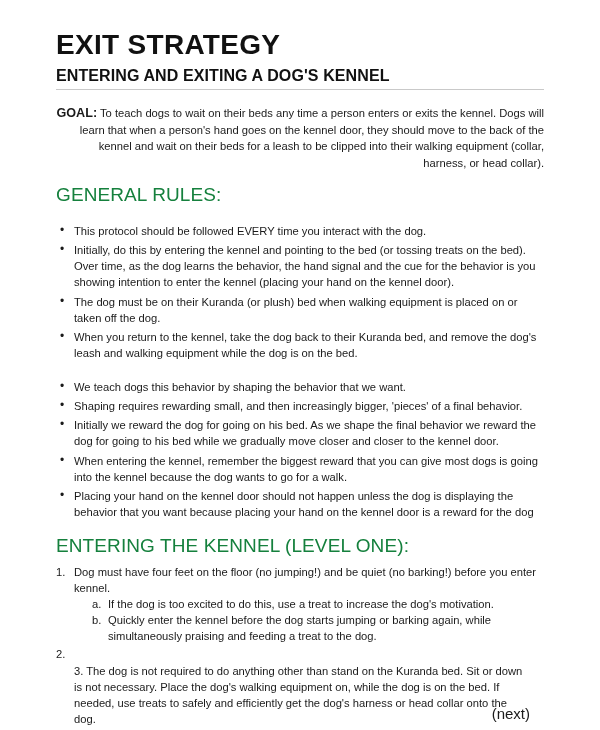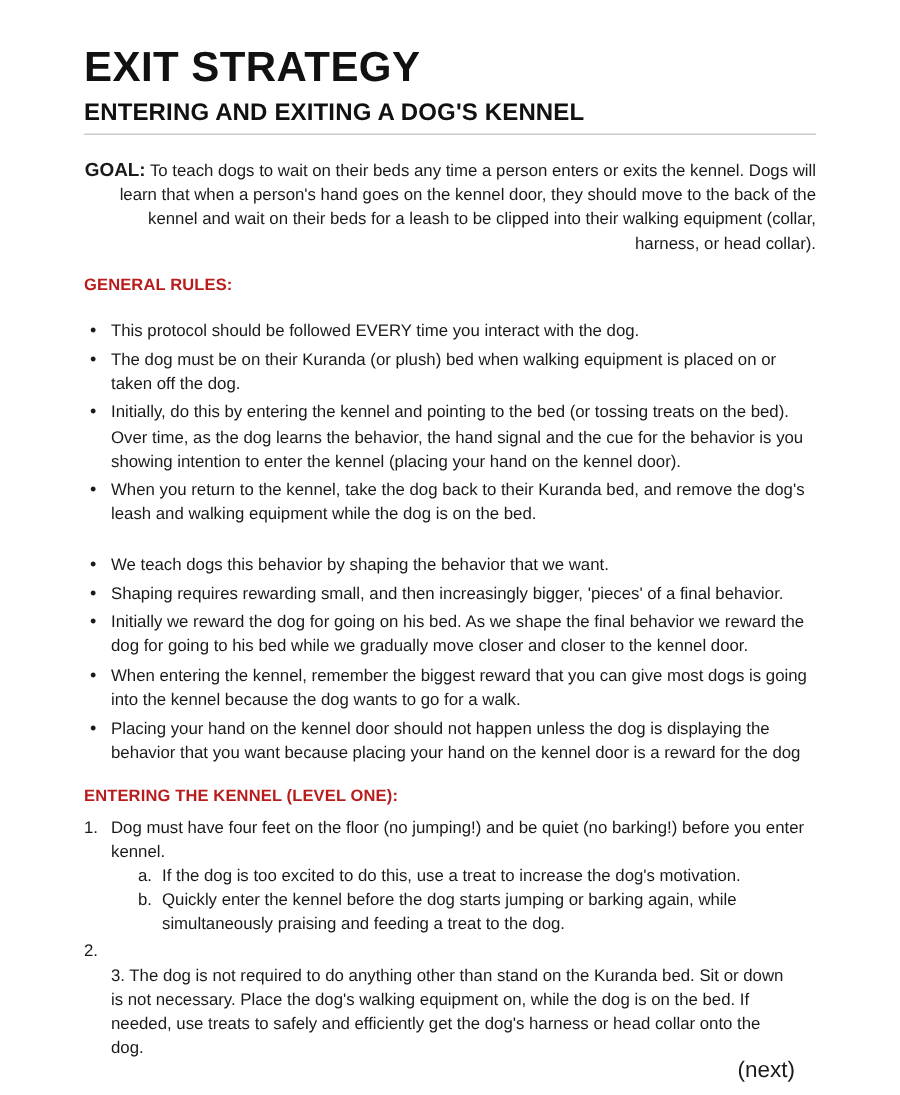--- a/index.html
+++ b/index.html
@@ -46,25 +46,25 @@
     font-size: 11.2px;
     line-height: 1.45;
     margin: 0 0 13px 0;
     text-align: right;
   }
   .para .lead {
     font-weight: bold;
     font-size: 12.6px;
   }
   h2.section {
-    font-size: 11px;
-    font-weight: bold;
+    font-size: 19px;
+    font-weight: normal;
     margin: 0 0 7px 0;
     letter-spacing: 0.1px;
-    color: #b91c1c;
+    color: #15803d;
   }
   ul.bullets {
     list-style: none;
     margin: 17px 0 14px 0;
     padding: 0;
   }
   ul.bullets > li {
     position: relative;
     font-size: 11.2px;
     line-height: 1.45;
@@ -137,22 +137,22 @@
   <hr class="rule">
 
   <p class="para">
     <span class="lead">GOAL:</span><span> To teach dogs to wait on their beds any time a person enters or exits the kennel. Dogs will learn that when a person's hand goes on the kennel door, they should move to the back of the kennel and wait on their beds for a leash to be clipped into their walking equipment (collar, harness, or head collar).</span>
   </p>
 
   <div class="sec-block">
     <h2 class="section">GENERAL RULES:</h2>
     <ul class="bullets">
       <li>This protocol should be followed EVERY time you interact with the dog.</li>
+      <li>Initially, do this by entering the kennel and pointing to the bed (or tossing treats on the bed). Over time, as the dog learns the behavior, the hand signal and the cue for the behavior is you showing intention to enter the kennel (placing your hand on the kennel door).</li>
       <li>The dog must be on their Kuranda (or plush) bed when walking equipment is placed on or taken off the dog.</li>
-      <li>Initially, do this by entering the kennel and pointing to the bed (or tossing treats on the bed). Over time, as the dog learns the behavior, the hand signal and the cue for the behavior is you showing intention to enter the kennel (placing your hand on the kennel door).</li>
       <li>When you return to the kennel, take the dog back to their Kuranda bed, and remove the dog's leash and walking equipment while the dog is on the bed.</li>
     </ul>
   </div>
 
   <div class="sec-block">
     <ul class="bullets">
       <li>We teach dogs this behavior by shaping the behavior that we want.</li>
       <li>Shaping requires rewarding small, and then increasingly bigger, 'pieces' of a final behavior.</li>
       <li>Initially we reward the dog for going on his bed. As we shape the final behavior we reward the dog for going to his bed while we gradually move closer and closer to the kennel door.</li>
       <li>When entering the kennel, remember the biggest reward that you can give most dogs is going into the kennel because the dog wants to go for a walk.</li>

